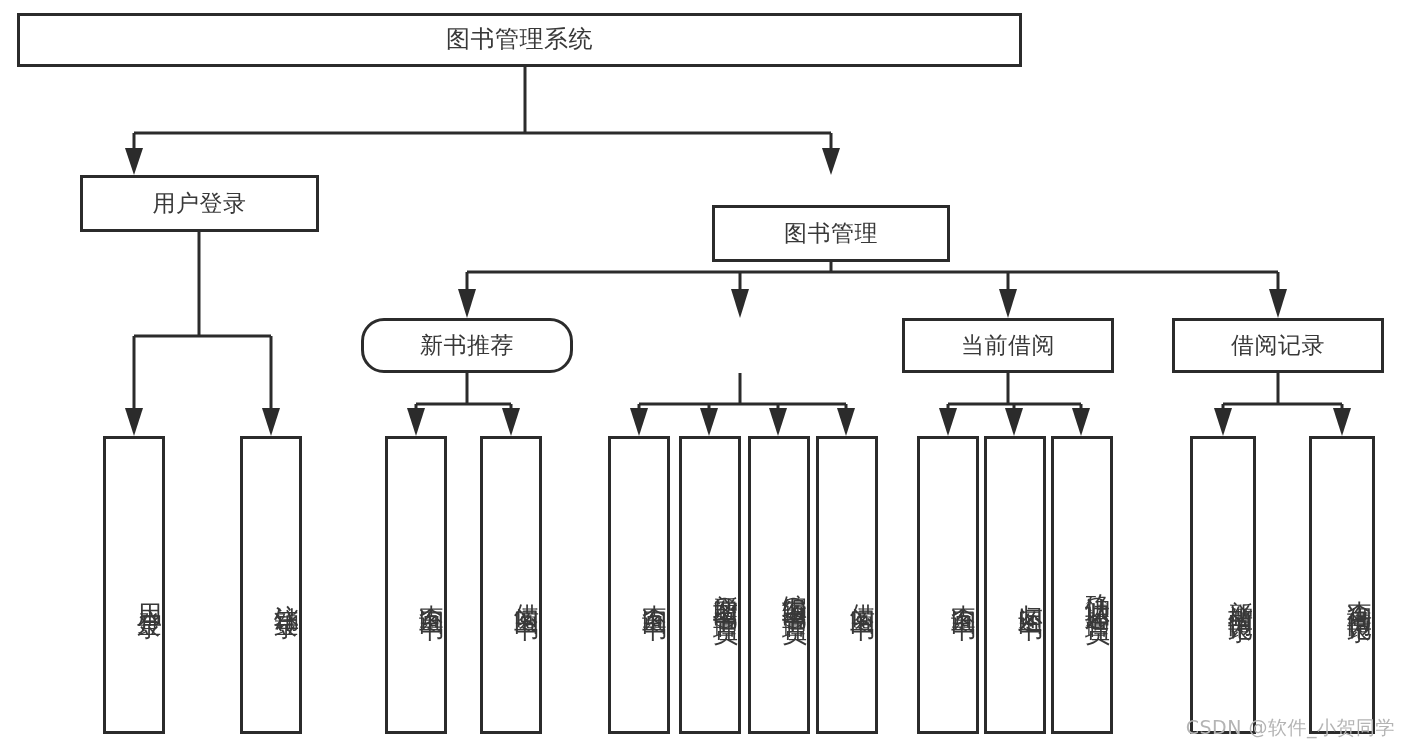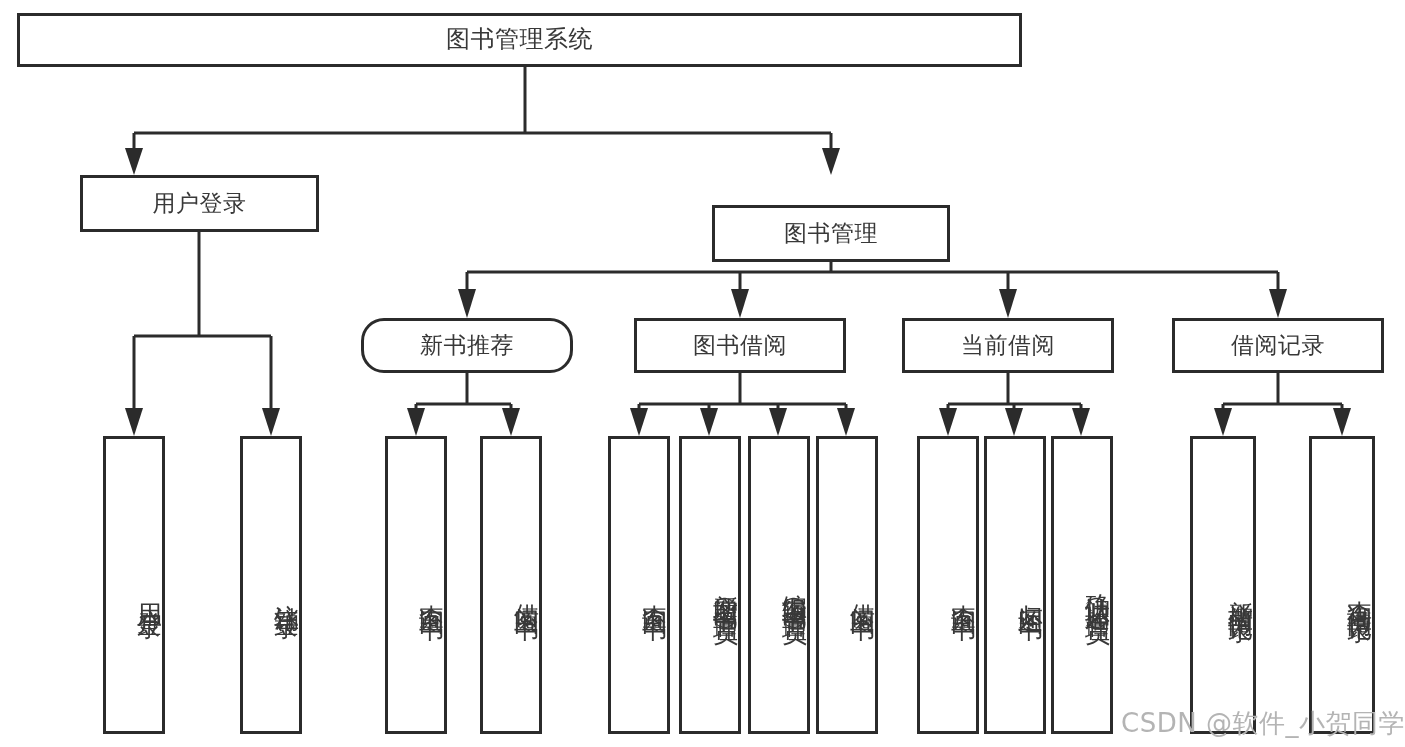--- a/index.html
+++ b/index.html
@@ -68,23 +68,23 @@
     padding-top: 14px;
   }
   .node.vertical .vtext {
     display: block;
     writing-mode: vertical-rl;
     text-orientation: upright;
   }
   
   #watermark {
     position: absolute;
-    right: 0;
+    right: 10px;
     bottom: 6px;
-    font-size: 26px;
+    font-size: 19px;
     color: #b4b4b4;
     white-space: nowrap;
     letter-spacing: 0.5px;
   }
 </style>
 </head>
 <body>
 
 <div id="canvas">
 
@@ -165,21 +165,20 @@
   </svg>
 
   <div class="node horizontal root" style="left:17px; top:13px; width:1005px; height:54px;">图书管理系统</div>
 
   <div class="node horizontal" style="left:80px; top:175px; width:239px; height:57px;">用户登录</div>
 
   <div class="node horizontal" style="left:712px; top:175px; width:238px; height:57px;margin-top:30px;">图书管理</div>
 
   <div class="node horizontal" style="left:361px; top:318px; width:212px; height:55px;border-radius:23px;">新书推荐</div>
 
-  <div class="node horizontal" style="left:634px; top:318px; width:212px; height:55px;">图书借阅</div>
 
   <div class="node horizontal" style="left:902px; top:318px; width:212px; height:55px;">当前借阅</div>
 
   <div class="node horizontal" style="left:1172px; top:318px; width:212px; height:55px;">借阅记录</div>
 
   <div class="node vertical" style="left:103px; top:436px; width:62px; height:298px;">
     <span class="vtext">用户登录</span>
   </div>
 
   <div class="node vertical" style="left:240px; top:436px; width:62px; height:298px;">

